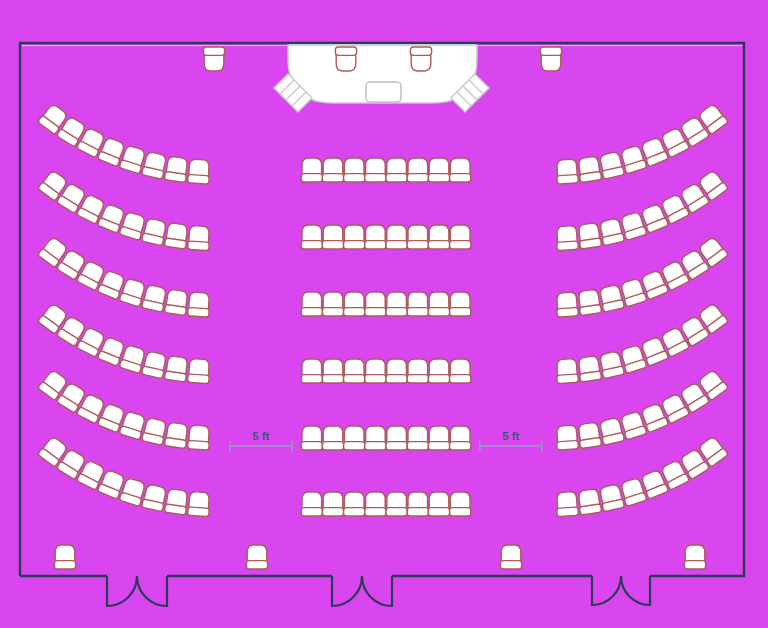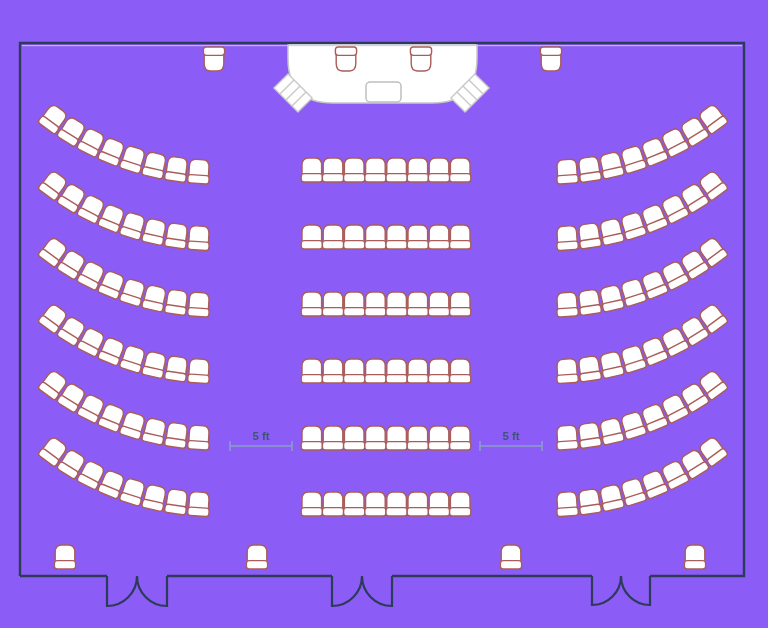--- a/index.html
+++ b/index.html
@@ -5,21 +5,21 @@
   html, body {
     margin: 0;
     padding: 0;
     background: #ffffff;
     font-family: "Liberation Sans", sans-serif;
   }
   .canvas {
     position: relative;
     width: 768px;
     height: 628px;
-    background: #8b5cf6;
+    background: #d946ef;
     overflow: hidden;
   }
   svg { display: block; }
   .dim-text {
     font-family: "Liberation Sans", sans-serif;
     font-size: 11.5px;
     font-weight: 700;
   }
 </style>
 </head>

